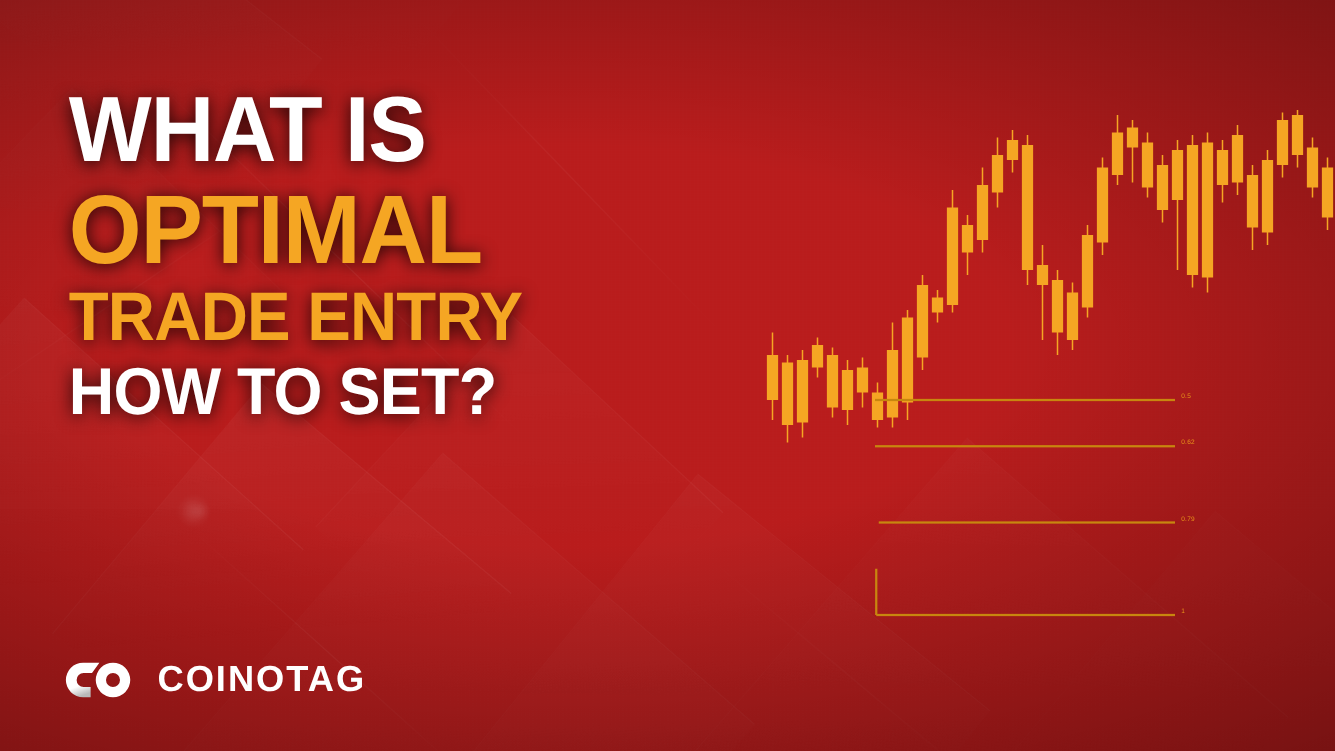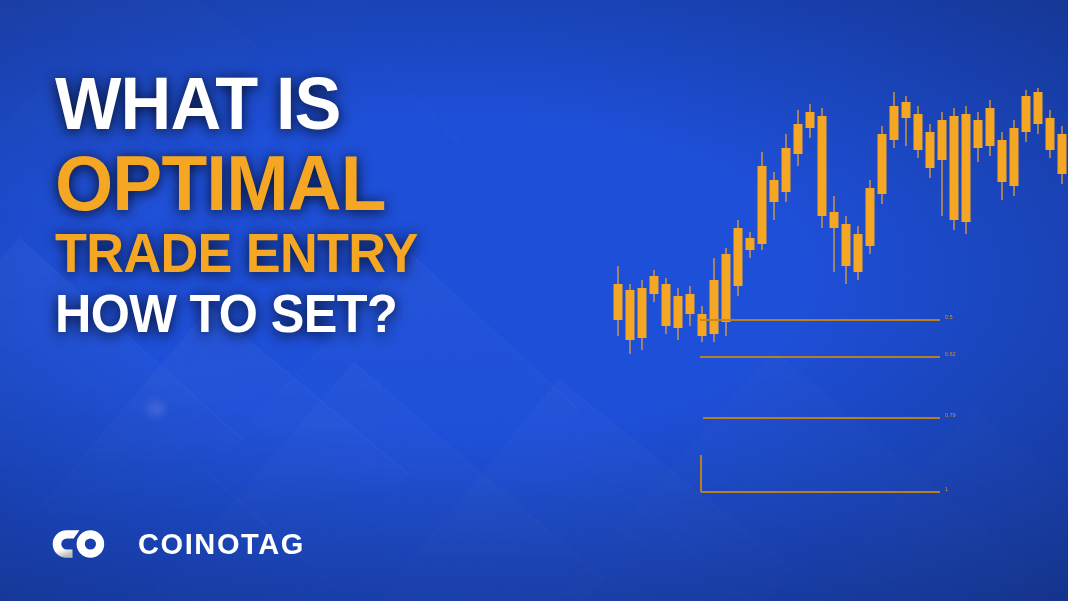--- a/index.html
+++ b/index.html
@@ -4,21 +4,21 @@
 <title>COINOTAG — What is Optimal Trade Entry</title>
 <style>
   html,body{margin:0;padding:0;background:#000;}
   body{
     width:1068px;height:601px;overflow:hidden;
     font-family:"Liberation Sans","DejaVu Sans",sans-serif;
     -webkit-font-smoothing:antialiased;
   }
   #stage{
     position:relative;width:1068px;height:601px;overflow:hidden;
-    background:#1d4ed8;
+    background:#b91c1c;
   }
 
   
   .bg-layer{position:absolute;inset:0;overflow:hidden;}
   .facet{
     position:absolute;
     transform-origin:center center;
     background:linear-gradient(135deg,rgba(255,255,255,0.045),rgba(255,255,255,0.0) 62%);
     border-top:1px solid rgba(255,255,255,0.055);
     border-left:1px solid rgba(255,255,255,0.035);
@@ -63,21 +63,21 @@
   .l1{font-size:74px;color:#ffffff;transform:scaleX(0.95);transform-origin:left center;}
   .l2{font-size:78px;color:#F5A623;margin-top:8px;transform:scaleX(0.96);transform-origin:left center;}
   .l3{font-size:55px;color:#F5A623;margin-top:9px;transform:scaleX(0.95);transform-origin:left center;}
   .l4{font-size:53px;color:#ffffff;margin-top:10px;transform:scaleX(0.95);transform-origin:left center;}
 
   
   #logo{position:absolute;left:48px;top:527px;display:flex;align-items:center;gap:16px;}
   #logo-mark{display:block;}
   #logo-word{
     font-size:29px;font-weight:bold;color:#ffffff;
-    letter-spacing:0.055em;white-space:nowrap;margin-left:12px;
+    letter-spacing:0.055em;white-space:nowrap;
   }
 
   
   #chart{position:absolute;left:595px;top:0;width:473px;height:601px;}
   #chart svg{display:block;}
   .lvl-label{
     fill:#E8941A;
     font-family:"Liberation Sans",sans-serif;
     font-size:5.2px;
     letter-spacing:0.2px;

